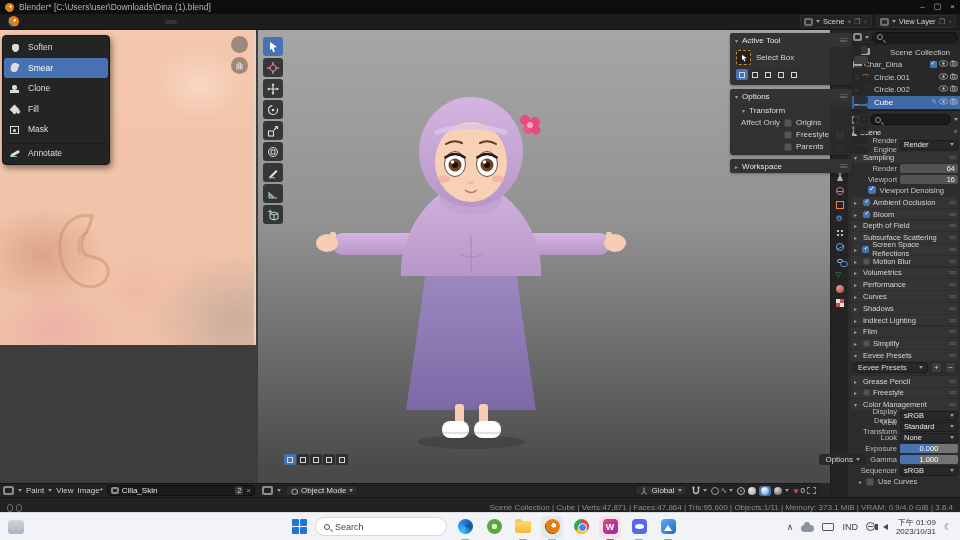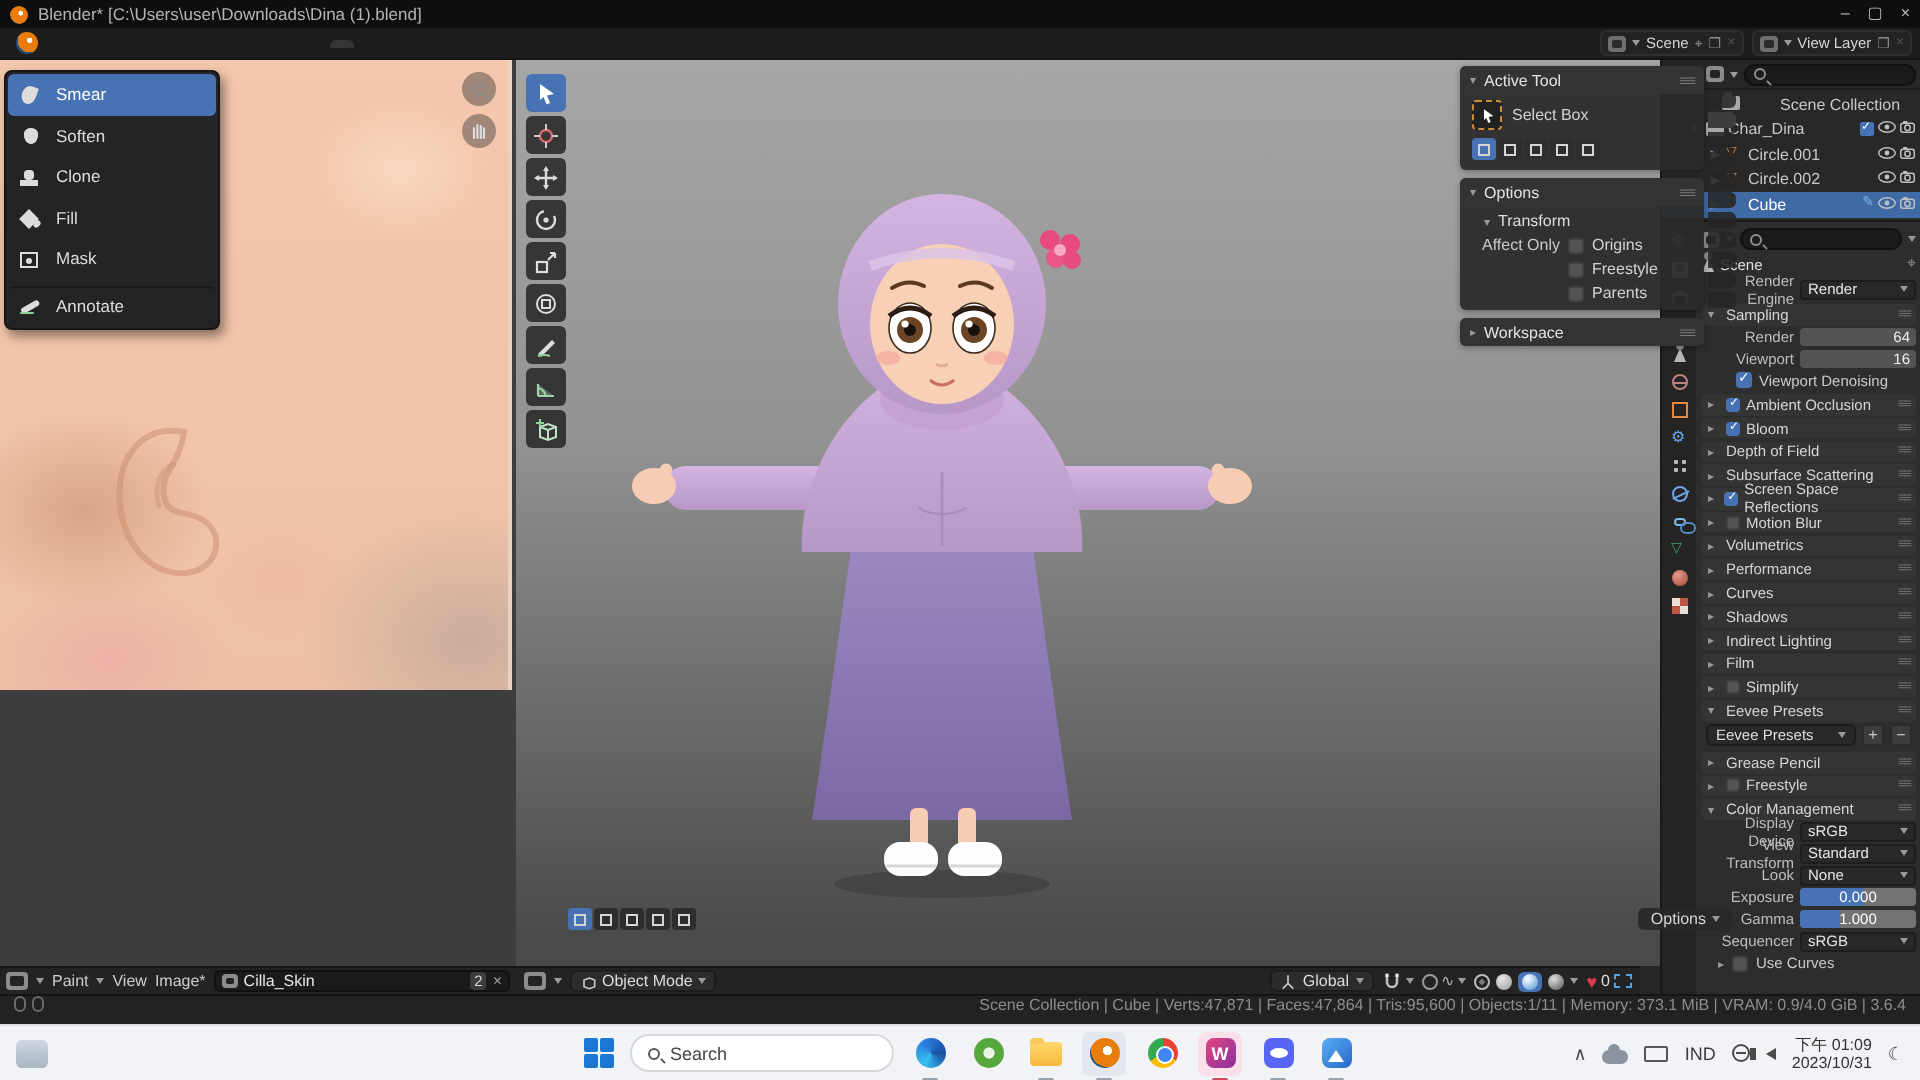--- a/index.html
+++ b/index.html
@@ -183,21 +183,21 @@
   .kv .v{flex:1;background:#545454;border-radius:2px;height:9px;color:#f0f0f0;display:flex;align-items:center;justify-content:flex-end;padding:0 3px}
   .kv .vd{flex:1;background:#282828;border:1px solid #1d1d1d;border-radius:2px;height:10px;color:#e5e5e5;display:flex;align-items:center;padding:0 3px;gap:2px}
   .kv .vd .caret{margin-left:auto}
   .slider{flex:1;background:#737373;border-radius:2px;height:9px;position:relative;overflow:hidden}
   .sl-fill{position:absolute;left:0;top:0;bottom:0;background:#4772b3}
   .sl-txt{position:absolute;inset:0;display:flex;align-items:center;justify-content:center;color:#fff}
   .chkline{display:flex;align-items:center;gap:4px;height:11px;justify-content:flex-end;padding-right:14px}
   .pm-btn{width:11px;height:11px;background:#3d3d3d;border:1px solid #2a2a2a;border-radius:2px;color:#ccc;display:flex;align-items:center;justify-content:center;font-size:8px}
 
   
-  .statusbar{position:absolute;top:497px;left:0;right:0;height:15px;background:#222;border-top:1px solid #151515;display:flex;align-items:flex-start;padding:0 7px;color:#8d8d8d;font-size:8px}
+  .statusbar{position:absolute;top:497px;left:0;right:0;height:15px;background:#222;border-top:1px solid #151515;display:flex;align-items:flex-end;padding:0 7px;color:#8d8d8d;font-size:8px}
   .sb-left{display:flex;gap:3px;align-items:center}
   .mouse-hint{width:6px;height:8px;border:1px solid #6a6a6a;border-radius:3px}
   .sb-text{margin-left:auto;white-space:nowrap}
 
   
   .taskbar{position:absolute;top:512px;left:0;right:0;height:28px;background:#f1f3f6;border-top:1px solid #dcdee2;display:flex;align-items:center;padding:0 8px}
   .widget{width:16px;height:14px;border-radius:3px;background:linear-gradient(#cdd6e0,#aab6c4)}
   .tk-center{display:flex;align-items:center;gap:7px;margin-left:268px}
   .start{width:16px;height:16px;display:grid;grid-template-columns:7px 7px;grid-template-rows:7px 7px;gap:1px}
   .start i{background:#1a77d4;border-radius:1px}
@@ -303,33 +303,33 @@
           <span class="mag"></span>
         </div>
       <div class="gizmo gz-hand">
         <svg width="9" height="9" viewBox="0 0 9 9">
             <path d="M2,8 L2,3 M3.7,8 L3.7,1.5 M5.4,8 L5.4,2 M7,8 L7,3.2" stroke="#ddd" stroke-width="1.1" stroke-linecap="round"></path>
           </svg>
       </div>
 
       <div class="tool-popup">
 
+          <div class="tool-row ic-soften ti-soften">
+            <span class="t-ic">
+              <i></i>
+              <i></i>
+            </span>
+            <span class="t-label">Soften</span>
+          </div>
           <div class="tool-row active ic-smear ti-smear">
             <span class="t-ic">
               <i></i>
               <i></i>
             </span>
             <span class="t-label">Smear</span>
-          </div>
-          <div class="tool-row ic-soften ti-soften">
-            <span class="t-ic">
-              <i></i>
-              <i></i>
-            </span>
-            <span class="t-label">Soften</span>
           </div>
           <div class="tool-row ic-clone ti-clone">
             <span class="t-ic">
               <i></i>
               <i></i>
             </span>
             <span class="t-label">Clone</span>
           </div>
           <div class="tool-row ic-fill ti-fill">
             <span class="t-ic">

